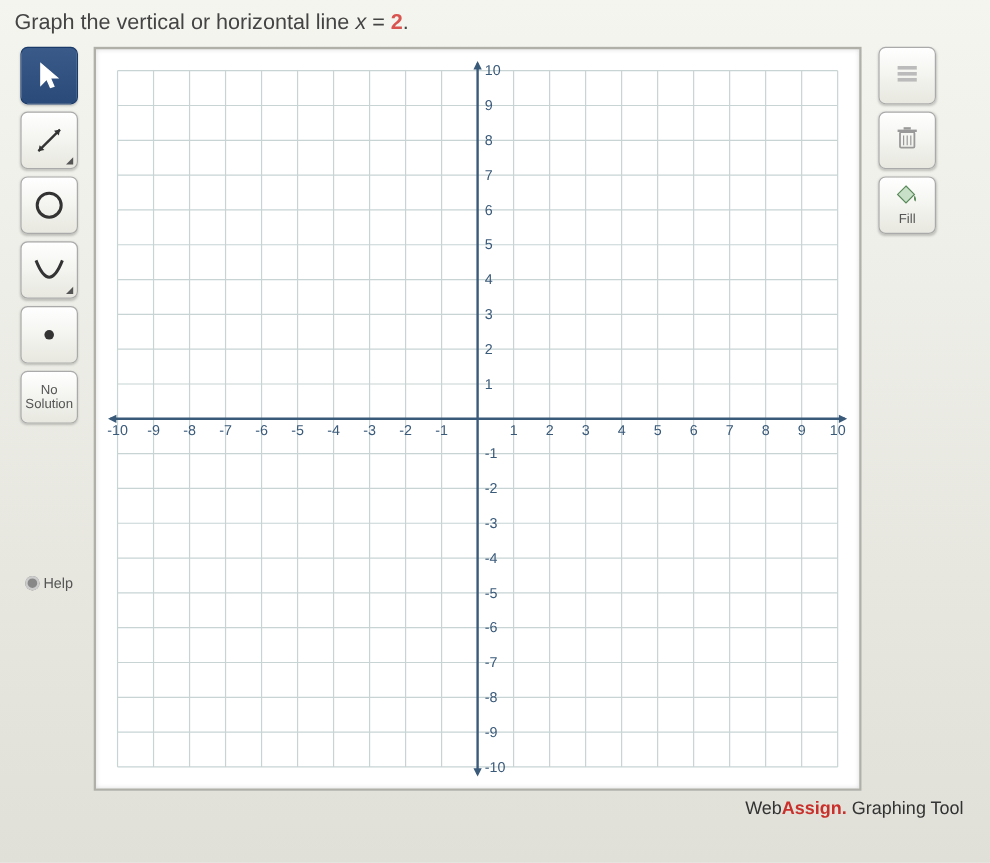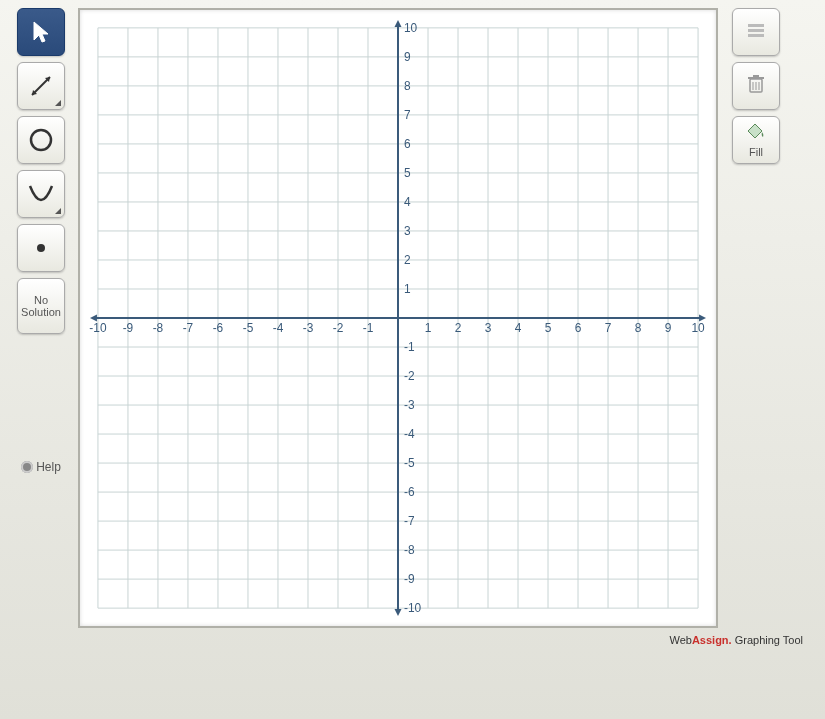--- a/index.html
+++ b/index.html
@@ -53,21 +53,21 @@
     .tool-btn.selected {
       background: linear-gradient(180deg, #3a5a8a 0%, #2a4a7a 100%);
       color: #fff;
       border-color: #1a3a6a;
     }
     .tool-btn.no-sol {
       font-size: 11px;
       line-height: 1.1;
       text-align: center;
       color: #555;
-      height: 56px;
+      height: 44px;
     }
     .corner-mark::after {
       content: "";
       position: absolute;
       right: 3px;
       bottom: 3px;
       width: 0; height: 0;
       border-left: 6px solid transparent;
       border-bottom: 6px solid #555;
     }
@@ -118,33 +118,36 @@
       align-items: center;
       justify-content: center;
       cursor: pointer;
       font-size: 11px;
       color: #555;
       gap: 2px;
     }
     .right-btn .icon-slot { font-size: 18px; color: #888; }
     .footer {
       text-align: right;
-      font-size: 11px;
+      font-size: 15px;
       color: #333;
       margin-top: 6px;
       padding-right: 10px;
     }
     .footer .wa-web { color: #333; font-weight: normal; }
     .footer .wa-assign { color: #c9302c; font-weight: bold; }
   </style>
 </head>
 <body>
 
 <div class="container">
 
+  <div class="prompt">
+    <span>Graph the vertical or horizontal line </span><span class="eq-var">x</span><span> = </span><span class="eq-val">2</span><span>.</span>
+  </div>
 
   <div class="workspace">
 
     <div class="left-tools">
       <div class="tool-btn selected">
         <svg width="20" height="24" viewBox="0 0 20 24">
           <path d="M3 2 L3 20 L8 15 L11 22 L14 21 L11 14 L17 14 Z" fill="#fff" stroke="#fff" stroke-width="1"></path>
         </svg>
       </div>
       <div class="tool-btn corner-mark">

